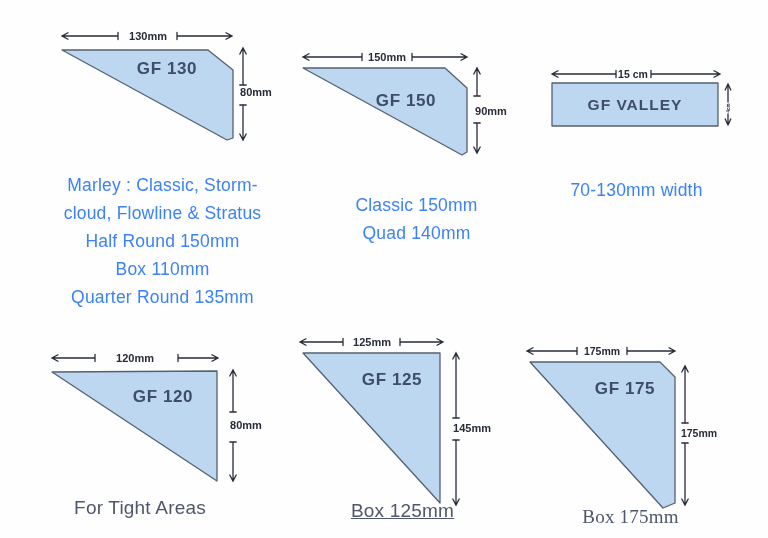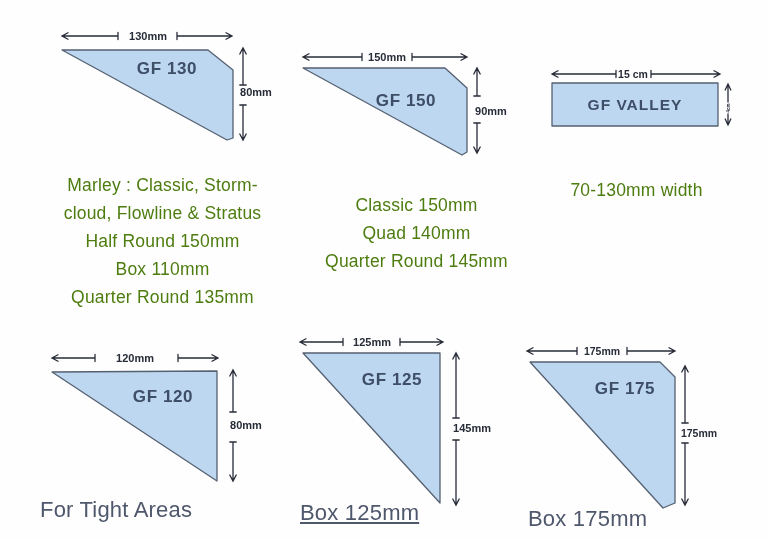--- a/index.html
+++ b/index.html
@@ -15,26 +15,26 @@
     fill:#272c38;text-anchor:middle;
   }
   .dim-text.small{font-size:10.5px;}
   .dim-text.tiny{font-size:4.5px;font-weight:bold;}
   .shape-label{
     font-family:"Liberation Sans", sans-serif;font-size:17px;font-weight:bold;
     fill:#3d4e66;text-anchor:middle;letter-spacing:.6px;
   }
   .shape-label.valley{font-size:15.5px;letter-spacing:1px;}
   .desc{
-    position:absolute;text-align:center;color:#4d7c0f;
+    position:absolute;text-align:center;color:#3b82f6;
     font-size:17.5px;line-height:28px;letter-spacing:.2px;
   }
   .caption{
-    position:absolute;text-align:left;color:#4e576b;
-    font-size:22px;letter-spacing:.2px;
+    position:absolute;text-align:center;color:#4e576b;
+    font-size:19px;letter-spacing:.2px;
   }
 </style>
 </head>
 <body>
 
 <div class="canvas">
 
   <svg class="panel" style="left:40px;top:28px;" width="232" height="120" viewBox="0 0 232 120">
     <g>
       <path class="dim" d="M28,4.8 L22,8 L28,11.2 M22,8 L78,8 M78,4.5 L78,11.5"></path>
@@ -84,21 +84,20 @@
     <div>Marley : Classic, Storm-</div>
     <div>cloud, Flowline &amp; Stratus</div>
     <div>Half Round 150mm</div>
     <div>Box 110mm</div>
     <div>Quarter Round 135mm</div>
   </div>
 
   <div class="desc" style="left:304px;top:191px;width:225px;">
     <div>Classic 150mm</div>
     <div>Quad 140mm</div>
-    <div>Quarter Round 145mm</div>
   </div>
 
   <div class="desc" style="left:524px;top:176px;width:225px;">
     <div>70-130mm width</div>
   </div>
 
   <svg class="panel" style="left:38px;top:348px;" width="235" height="140" viewBox="0 0 235 140">
     <g>
       <path class="dim" d="M20,6.8 L14,10 L20,13.2 M14,10 L57,10 M57,6.5 L57,13.5"></path>
       <path class="dim" d="M140,10 L180,10 M140,6.5 L140,13.5 M174,6.8 L180,10 L174,13.2"></path>
@@ -140,15 +139,15 @@
       <path class="dim" d="M159.8,32 L163,26 L166.2,32 M163,26 L163,83 M159.8,83 L166.2,83"></path>
       <path class="dim" d="M159.8,103 L166.2,103 M163,103 L163,165 M159.8,159 L163,165 L166.2,159"></path>
       <text class="dim-text small" x="177" y="97">175mm</text>
     </g>
   </svg>
 
   <div class="caption" style="left:40px;top:497px;width:200px;">For Tight Areas</div>
 
   <div class="caption" style="left:300px;top:500px;width:205px;text-decoration:underline;">Box 125mm</div>
 
-  <div class="caption" style="left:528px;top:506px;width:205px;">Box 175mm</div>
+  <div class="caption" style="left:528px;top:506px;width:205px;font-family:Liberation Serif, serif;">Box 175mm</div>
 
 </div>
 
 </body></html>

